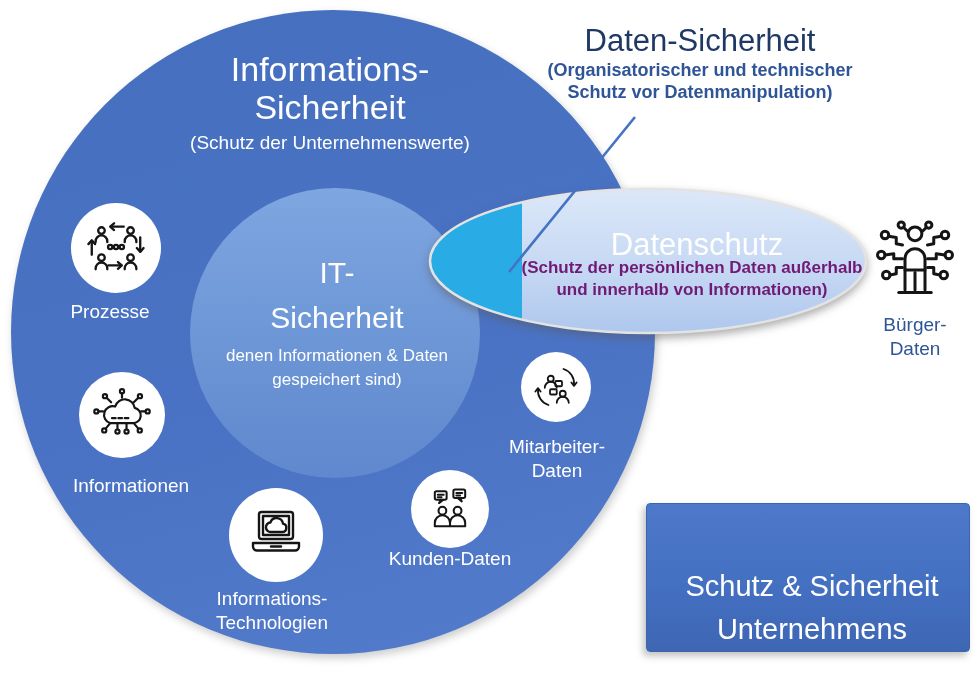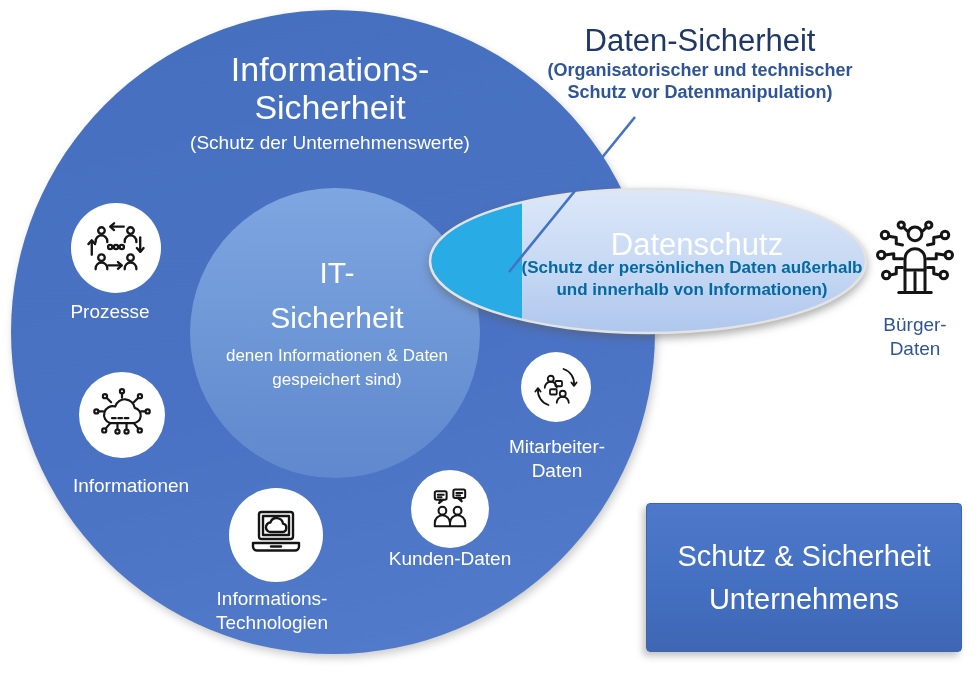--- a/index.html
+++ b/index.html
@@ -36,21 +36,21 @@
   #inner-title   { left:187px; top:250px; width:300px; font-size:30px; line-height:45px; }
   #inner-sub     { left:187px; top:344px; width:300px; font-size:17px; line-height:24px; }
 
   #callout-title { left:540px; top:23px;  width:320px; font-size:31px; line-height:36px;
                    font-weight:400; color:#1F3864; }
   #callout-sub   { left:540px; top:59px;  width:320px; font-size:18px; line-height:22px;
                    font-weight:600; color:#2F5597; }
 
   #ellipse-title { left:547px; top:218px; width:300px; font-size:31px; line-height:34px;margin-top:10px; }
   #ellipse-sub   { left:512px; top:257px; width:360px; font-size:17px; line-height:22px;
-                   font-weight:600; color:#0369a1; }
+                   font-weight:600; color:#701a75; }
 
   .node-label { font-size:19px; line-height:24px; }
   #label-prozesse      { left:30px;  top:300px; width:160px;text-align:center; }
   #label-informationen { left:41px;  top:474px; width:180px; }
   #label-infotech      { left:172px; top:587px; width:200px; }
   #label-kunden        { left:360px; top:547px; width:180px; }
   #label-mitarbeiter   { left:467px; top:435px; width:180px; }
   #label-buerger       { left:845px; top:313px; width:140px; color:#2F5597; }
 
   
@@ -68,22 +68,23 @@
 
   .icon { stroke:#151515; fill:none; stroke-width:2.4;
           stroke-linecap:round; stroke-linejoin:round; }
 
   
   #caption-box {
     left:646px; top:503px; width:314px; height:147px;
     background:linear-gradient(180deg, #4E79CB 0%, #4470C2 55%, #3E66B3 100%);
     border:1px solid #3D64AE; border-radius:4px;
     box-shadow:-3px 4px 7px rgba(120,120,120,0.45);
-    display:flex; flex-direction:column; align-items:center; justify-content:center;
+    display:flex; flex-direction:column; align-items:center; justify-content:flex-end;
     z-index:6;
+    padding-left:8px;
   }
   #caption-box .cap-line { color:#ffffff; font-size:29px; line-height:43px; text-align:center; }
 </style>
 </head>
 <body>
 
 <div id="canvas">
 
   <div class="abs" id="outer-circle"></div>
 

